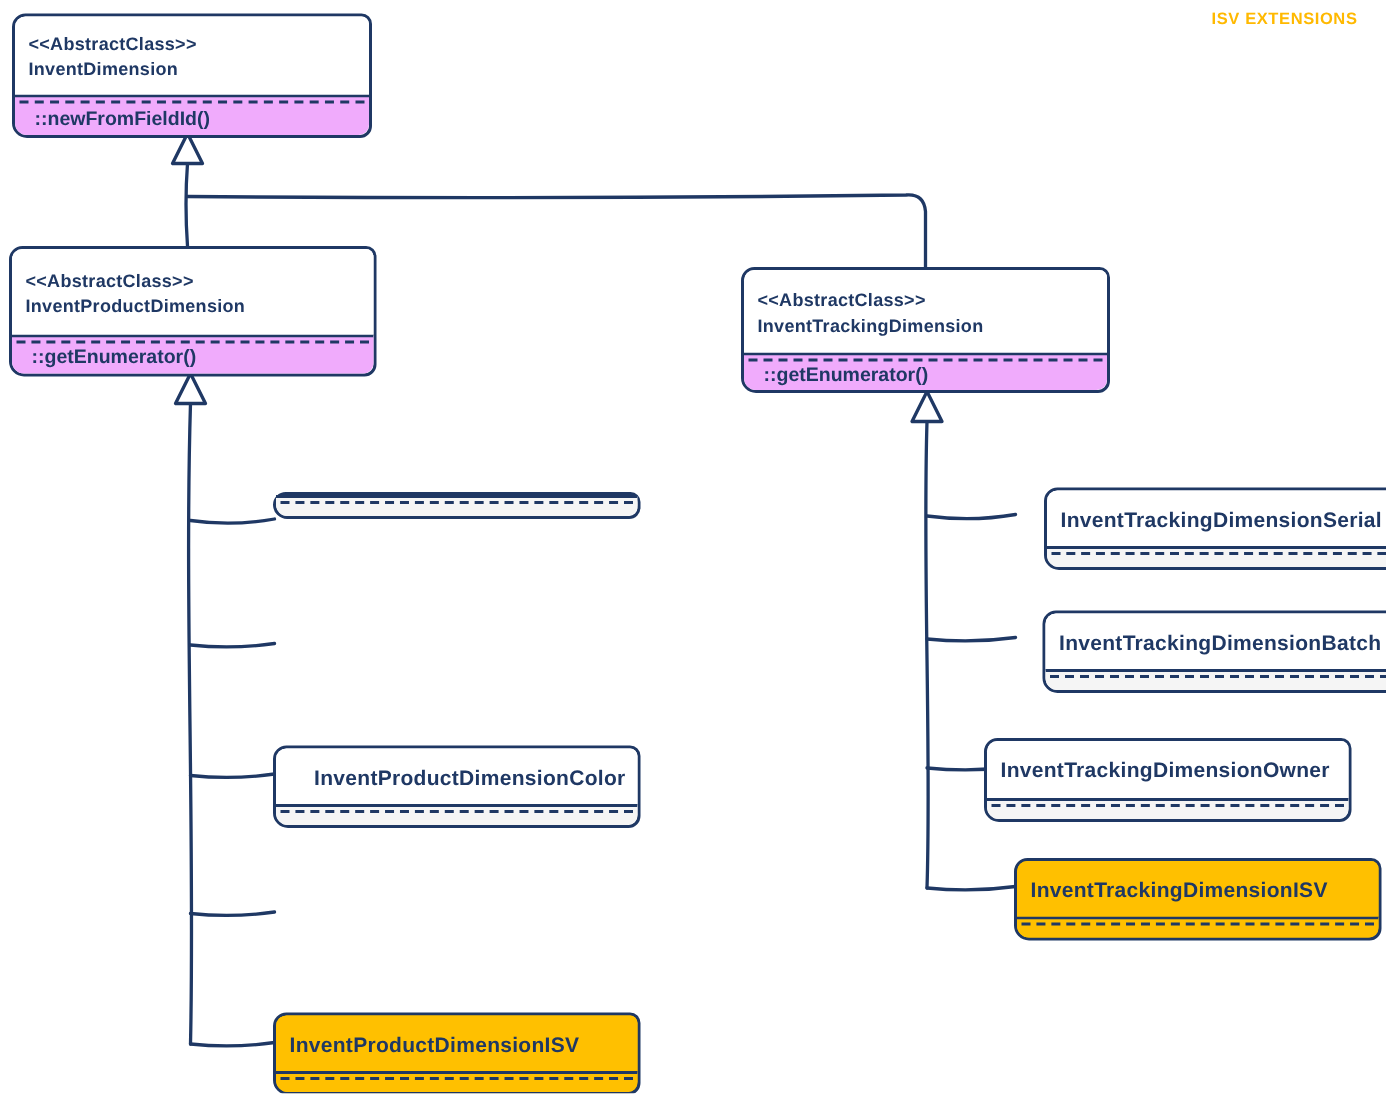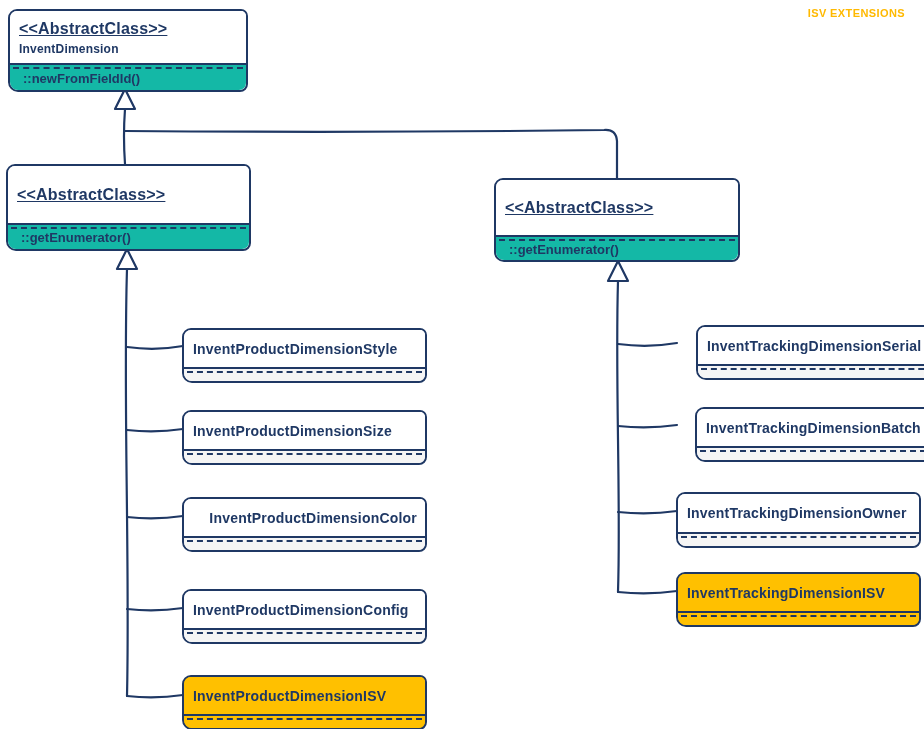--- a/index.html
+++ b/index.html
@@ -10,25 +10,25 @@
   #wires{position:absolute;left:0;top:0;z-index:0;}
   .cls{
     position:absolute;z-index:1;box-sizing:border-box;
     border:2.2px solid #1F3864;background:#ffffff;color:#1F3864;
     border-radius:9px 7px 8px 10px;
   }
   .cls .title{
     box-sizing:border-box;display:flex;flex-direction:column;justify-content:center;
     padding:3px 8px 2px 9px;border-radius:7px 5px 0 0;background:#ffffff;
   }
-  .cls .stereo{font-size:16px;font-weight:bold;letter-spacing:.2px;line-height:1.5;text-decoration:underline;}
+  .cls .stereo{font-size:12px;font-weight:bold;letter-spacing:.2px;line-height:1.5;}
   .cls .cname{font-size:12px;font-weight:bold;letter-spacing:.2px;line-height:1.35;}
   .child .cname{font-size:14px;}
   .cls .methods{
-    box-sizing:border-box;position:relative;background:#14b8a6;
+    box-sizing:border-box;position:relative;background:#f0abfc;
     border-top:2px solid #1F3864;border-radius:0 0 7px 8px;
     display:flex;align-items:center;padding:4px 8px 2px 13px;
   }
   .cls .methods::before{
     content:"";position:absolute;left:3px;right:3px;top:2px;
     border-top:2px dashed #1F3864;
   }
   .cls .m{font-size:13px;font-weight:bold;line-height:1.2;}
   .child .methods{background:#F5F5F5;}
   .cls.highlight, .cls.highlight .title{background:#FFC000;}
@@ -78,62 +78,49 @@
       <div class="cname">InventDimension</div>
     </div>
     <div class="methods" style="height:27px;">
       <span class="m">::newFromFieldId()</span>
     </div>
   </div>
 
   <div class="cls parent" style="left:6px;top:164px;width:245px;">
     <div class="title" style="height:57px;">
       <div class="stereo">&lt;&lt;AbstractClass&gt;&gt;</div>
+      <div class="cname">InventProductDimension</div>
     </div>
     <div class="methods" style="height:26px;">
       <span class="m">::getEnumerator()</span>
     </div>
   </div>
 
   <div class="cls parent" style="left:494px;top:178px;width:246px;">
     <div class="title" style="height:55px;">
       <div class="stereo">&lt;&lt;AbstractClass&gt;&gt;</div>
+      <div class="cname">InventTrackingDimension</div>
     </div>
     <div class="methods" style="height:25px;">
       <span class="m">::getEnumerator()</span>
     </div>
   </div>
 
   <div class="cls child" style="left:182px;top:328px;width:245px;">
-    <div class="title" style="height:37px;">
-      <div class="cname">InventProductDimensionStyle</div>
-    </div>
     <div class="methods" style="height:14px;"></div>
   </div>
 
-  <div class="cls child" style="left:182px;top:410px;width:245px;">
-    <div class="title" style="height:37px;">
-      <div class="cname">InventProductDimensionSize</div>
-    </div>
-    <div class="methods" style="height:14px;"></div>
-  </div>
 
   <div class="cls child" style="left:182px;top:497px;width:245px;">
     <div class="title" style="height:37px;align-items:flex-end;">
       <div class="cname">InventProductDimensionColor</div>
     </div>
     <div class="methods" style="height:14px;"></div>
   </div>
 
-  <div class="cls child" style="left:182px;top:589px;width:245px;">
-    <div class="title" style="height:37px;">
-      <div class="cname">InventProductDimensionConfig</div>
-    </div>
-    <div class="methods" style="height:14px;"></div>
-  </div>
 
   <div class="cls child highlight" style="left:182px;top:675px;width:245px;">
     <div class="title" style="height:37px;">
       <div class="cname">InventProductDimensionISV</div>
     </div>
     <div class="methods" style="height:14px;"></div>
   </div>
 
   <div class="cls child" style="left:676px;top:325px;width:253px;margin-left:20px;">
     <div class="title" style="height:37px;">
@@ -142,21 +129,21 @@
     <div class="methods" style="height:14px;"></div>
   </div>
 
   <div class="cls child" style="left:695px;top:407px;width:266px;">
     <div class="title" style="height:37px;">
       <div class="cname">InventTrackingDimensionBatch</div>
     </div>
     <div class="methods" style="height:14px;"></div>
   </div>
 
-  <div class="cls child" style="left:676px;top:492px;width:245px;">
+  <div class="cls child" style="left:656px;top:492px;width:245px;">
     <div class="title" style="height:38px;">
       <div class="cname">InventTrackingDimensionOwner</div>
     </div>
     <div class="methods" style="height:14px;"></div>
   </div>
 
   <div class="cls child highlight" style="left:676px;top:572px;width:245px;">
     <div class="title" style="height:37px;">
       <div class="cname">InventTrackingDimensionISV</div>
     </div>

